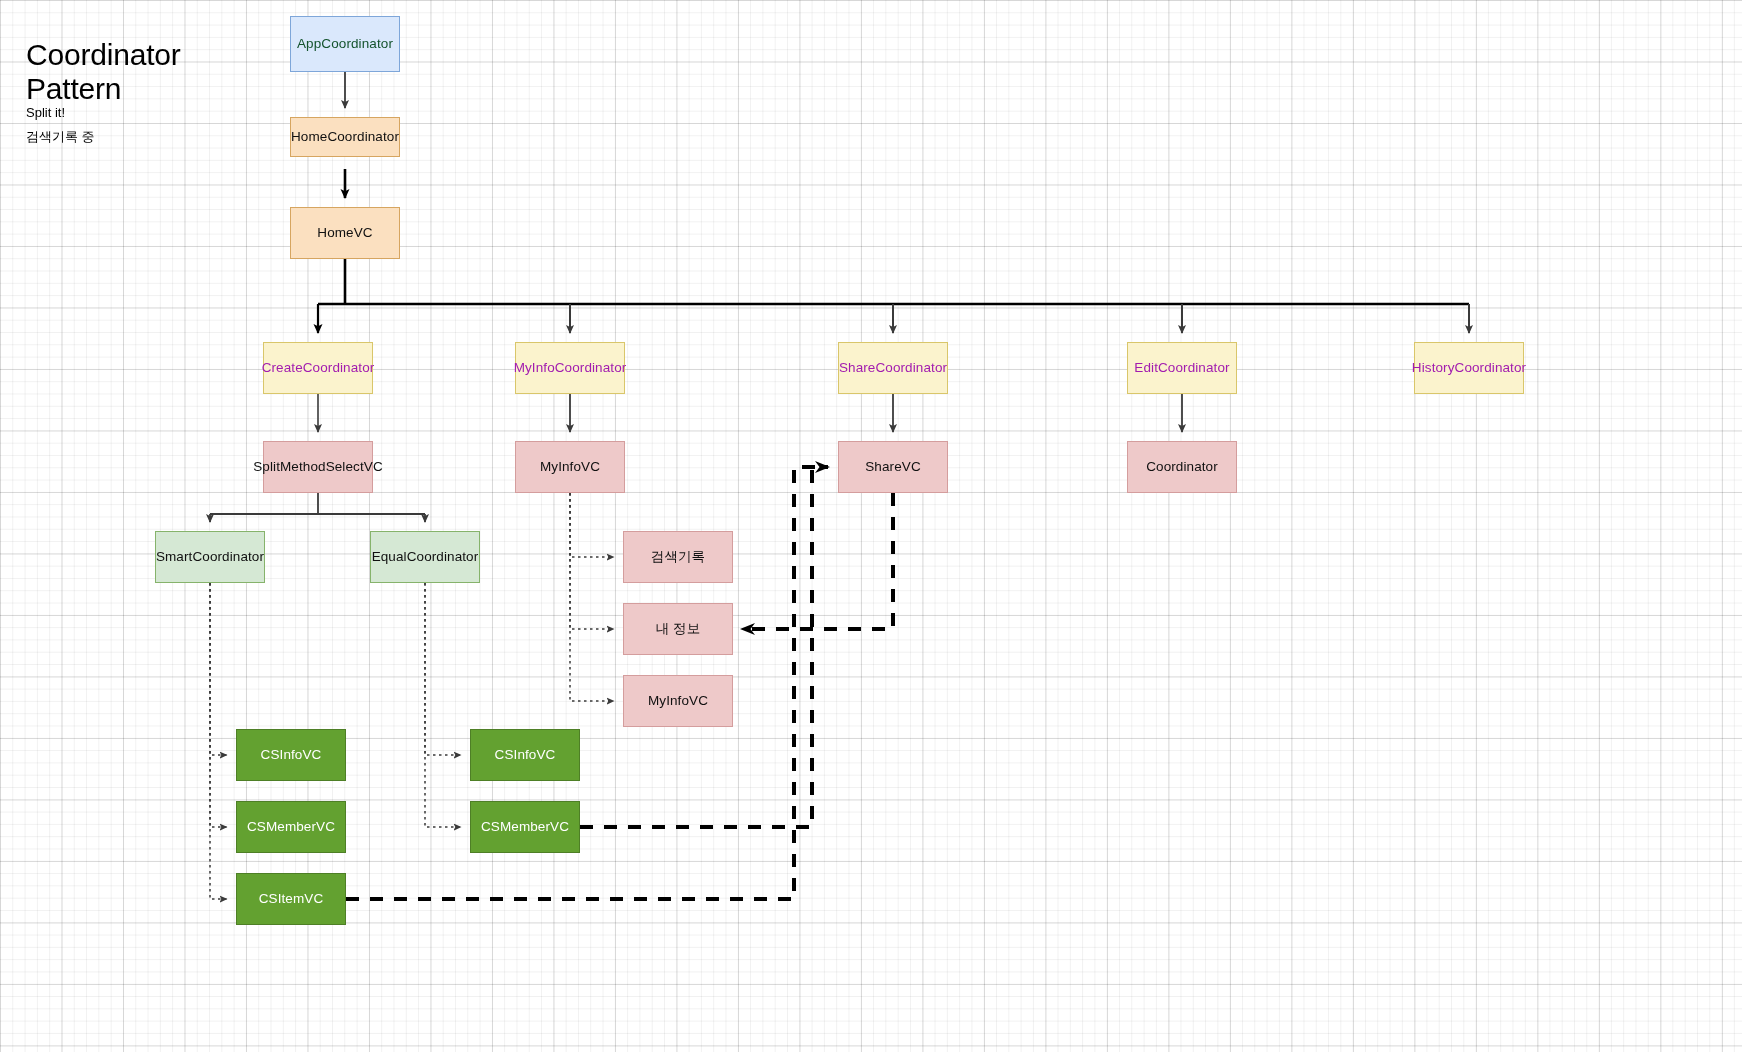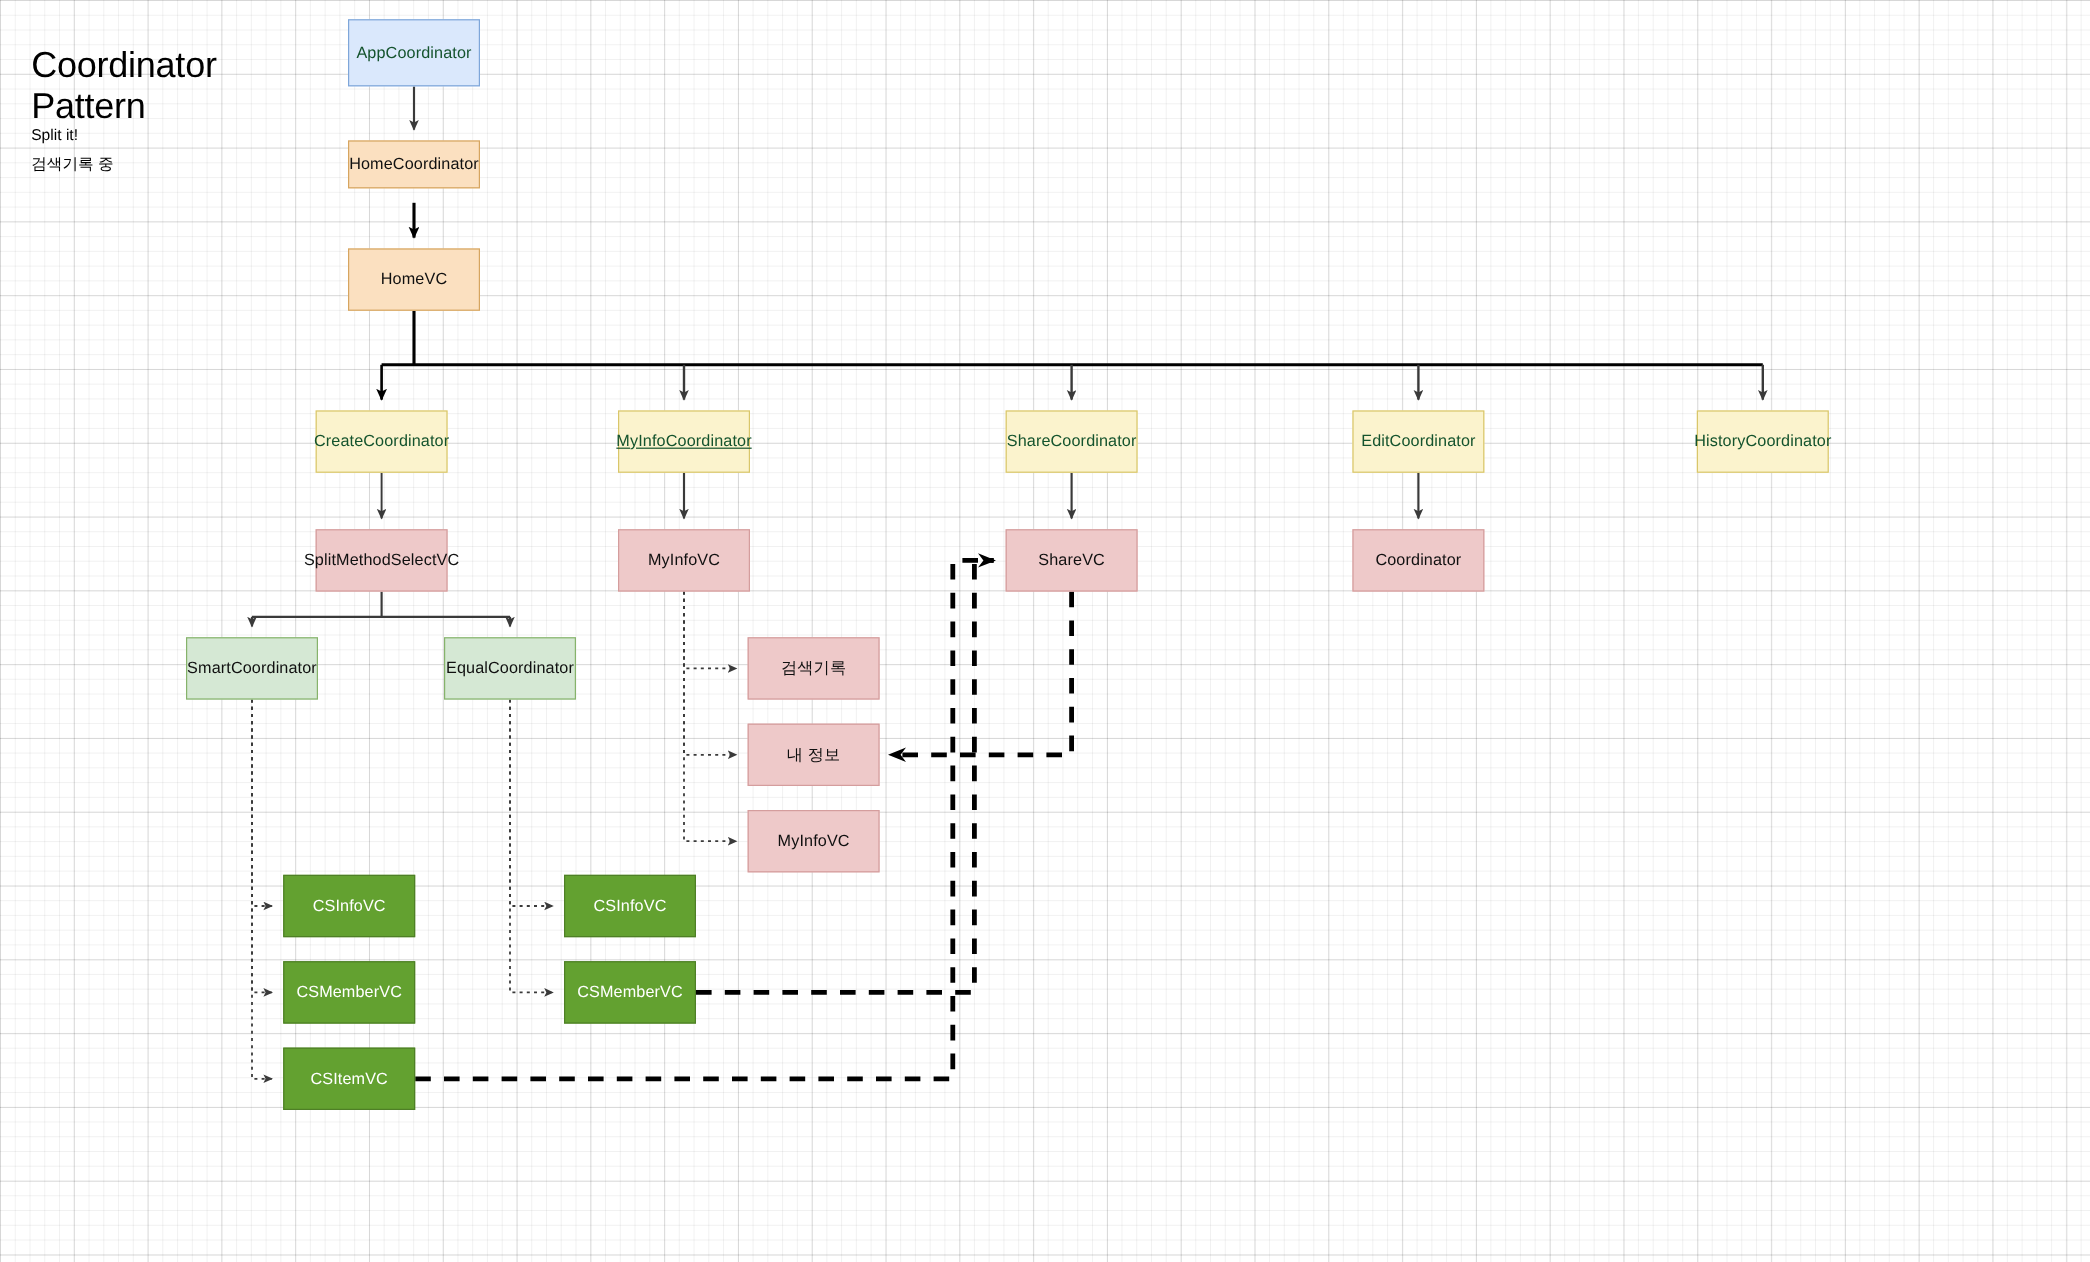--- a/index.html
+++ b/index.html
@@ -29,21 +29,21 @@
     box-sizing:border-box;
     display:flex;align-items:center;justify-content:center;
     text-align:center;
     font-size:13.5px;
     line-height:1.2;
     color:#101010;
     letter-spacing:0.1px;
   }
   .n-blue  {background:#dae8fc;border:1px solid #7ea6d9;color:#14532d;}
   .n-orange{background:#fbe0c0;border:1px solid #d6a560;color:#101010;}
-  .n-yellow{background:#fbf3cd;border:1px solid #d9c66a;color:#14532d;}
+  .n-yellow{background:#fbf3cd;border:1px solid #d9c66a;color:#a21caf;}
   .n-pink  {background:#eec9c9;border:1px solid #d49d9d;color:#101010;}
   .n-green-l{background:#d5e8d4;border:1px solid #86b36b;color:#101010;}
   .n-green-s{background:#63a130;border:1px solid #4e7f26;color:#ffffff;}
 
   .title{
     position:absolute;
     font-weight:normal;
     font-size:30px;
     line-height:1.12;
     color:#000;
@@ -130,21 +130,21 @@
       </div>
       <div class="node n-orange" style="left: 290px; top: 117px; width: 110px; height: 40px;">
         <span>HomeCoordinator</span>
       </div>
       <div class="node n-orange" style="left: 290px; top: 207px; width: 110px; height: 52px;">
         <span>HomeVC</span>
       </div>
       <div class="node n-yellow" style="left: 263px; top: 342px; width: 110px; height: 52px;">
         <span>CreateCoordinator</span>
       </div>
-      <div class="node n-yellow" style="left: 515px; top: 342px; width: 110px; height: 52px; text-decoration: underline;">
+      <div class="node n-yellow" style="left: 515px; top: 342px; width: 110px; height: 52px;">
         <span>MyInfoCoordinator</span>
       </div>
       <div class="node n-yellow" style="left: 838px; top: 342px; width: 110px; height: 52px;">
         <span>ShareCoordinator</span>
       </div>
       <div class="node n-yellow" style="left: 1127px; top: 342px; width: 110px; height: 52px;">
         <span>EditCoordinator</span>
       </div>
       <div class="node n-yellow" style="left: 1414px; top: 342px; width: 110px; height: 52px;">
         <span>HistoryCoordinator</span>

